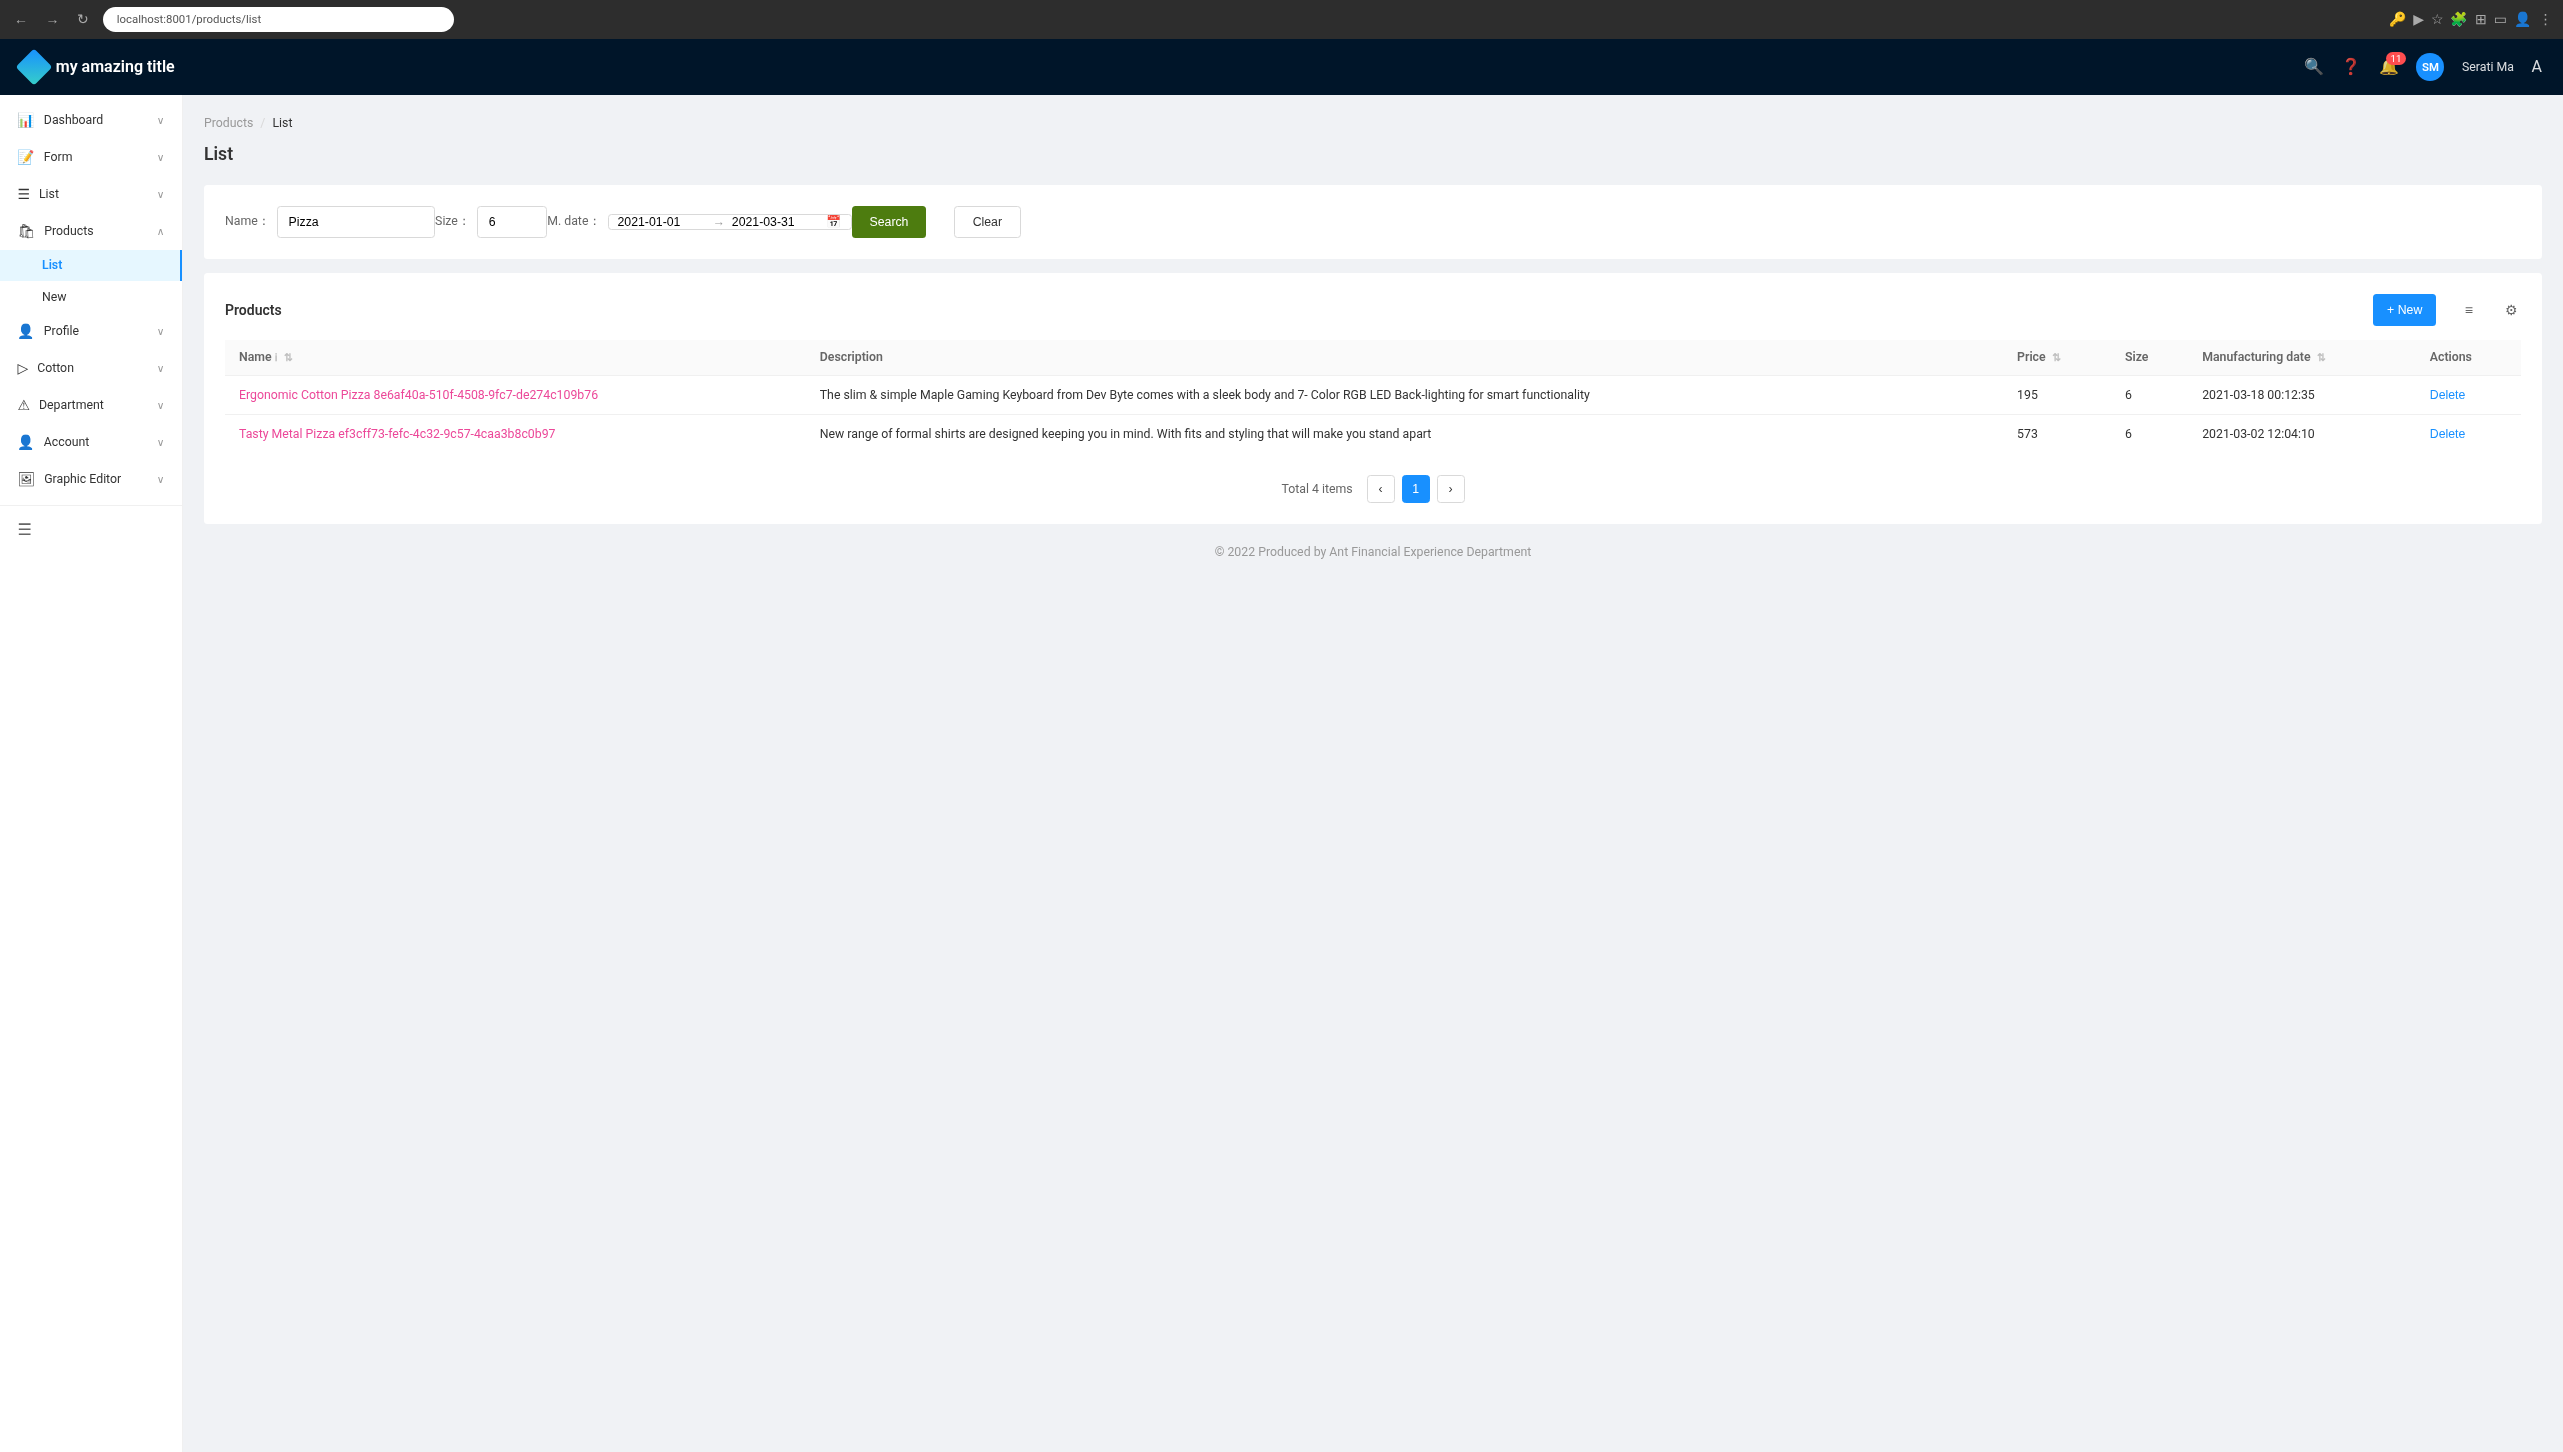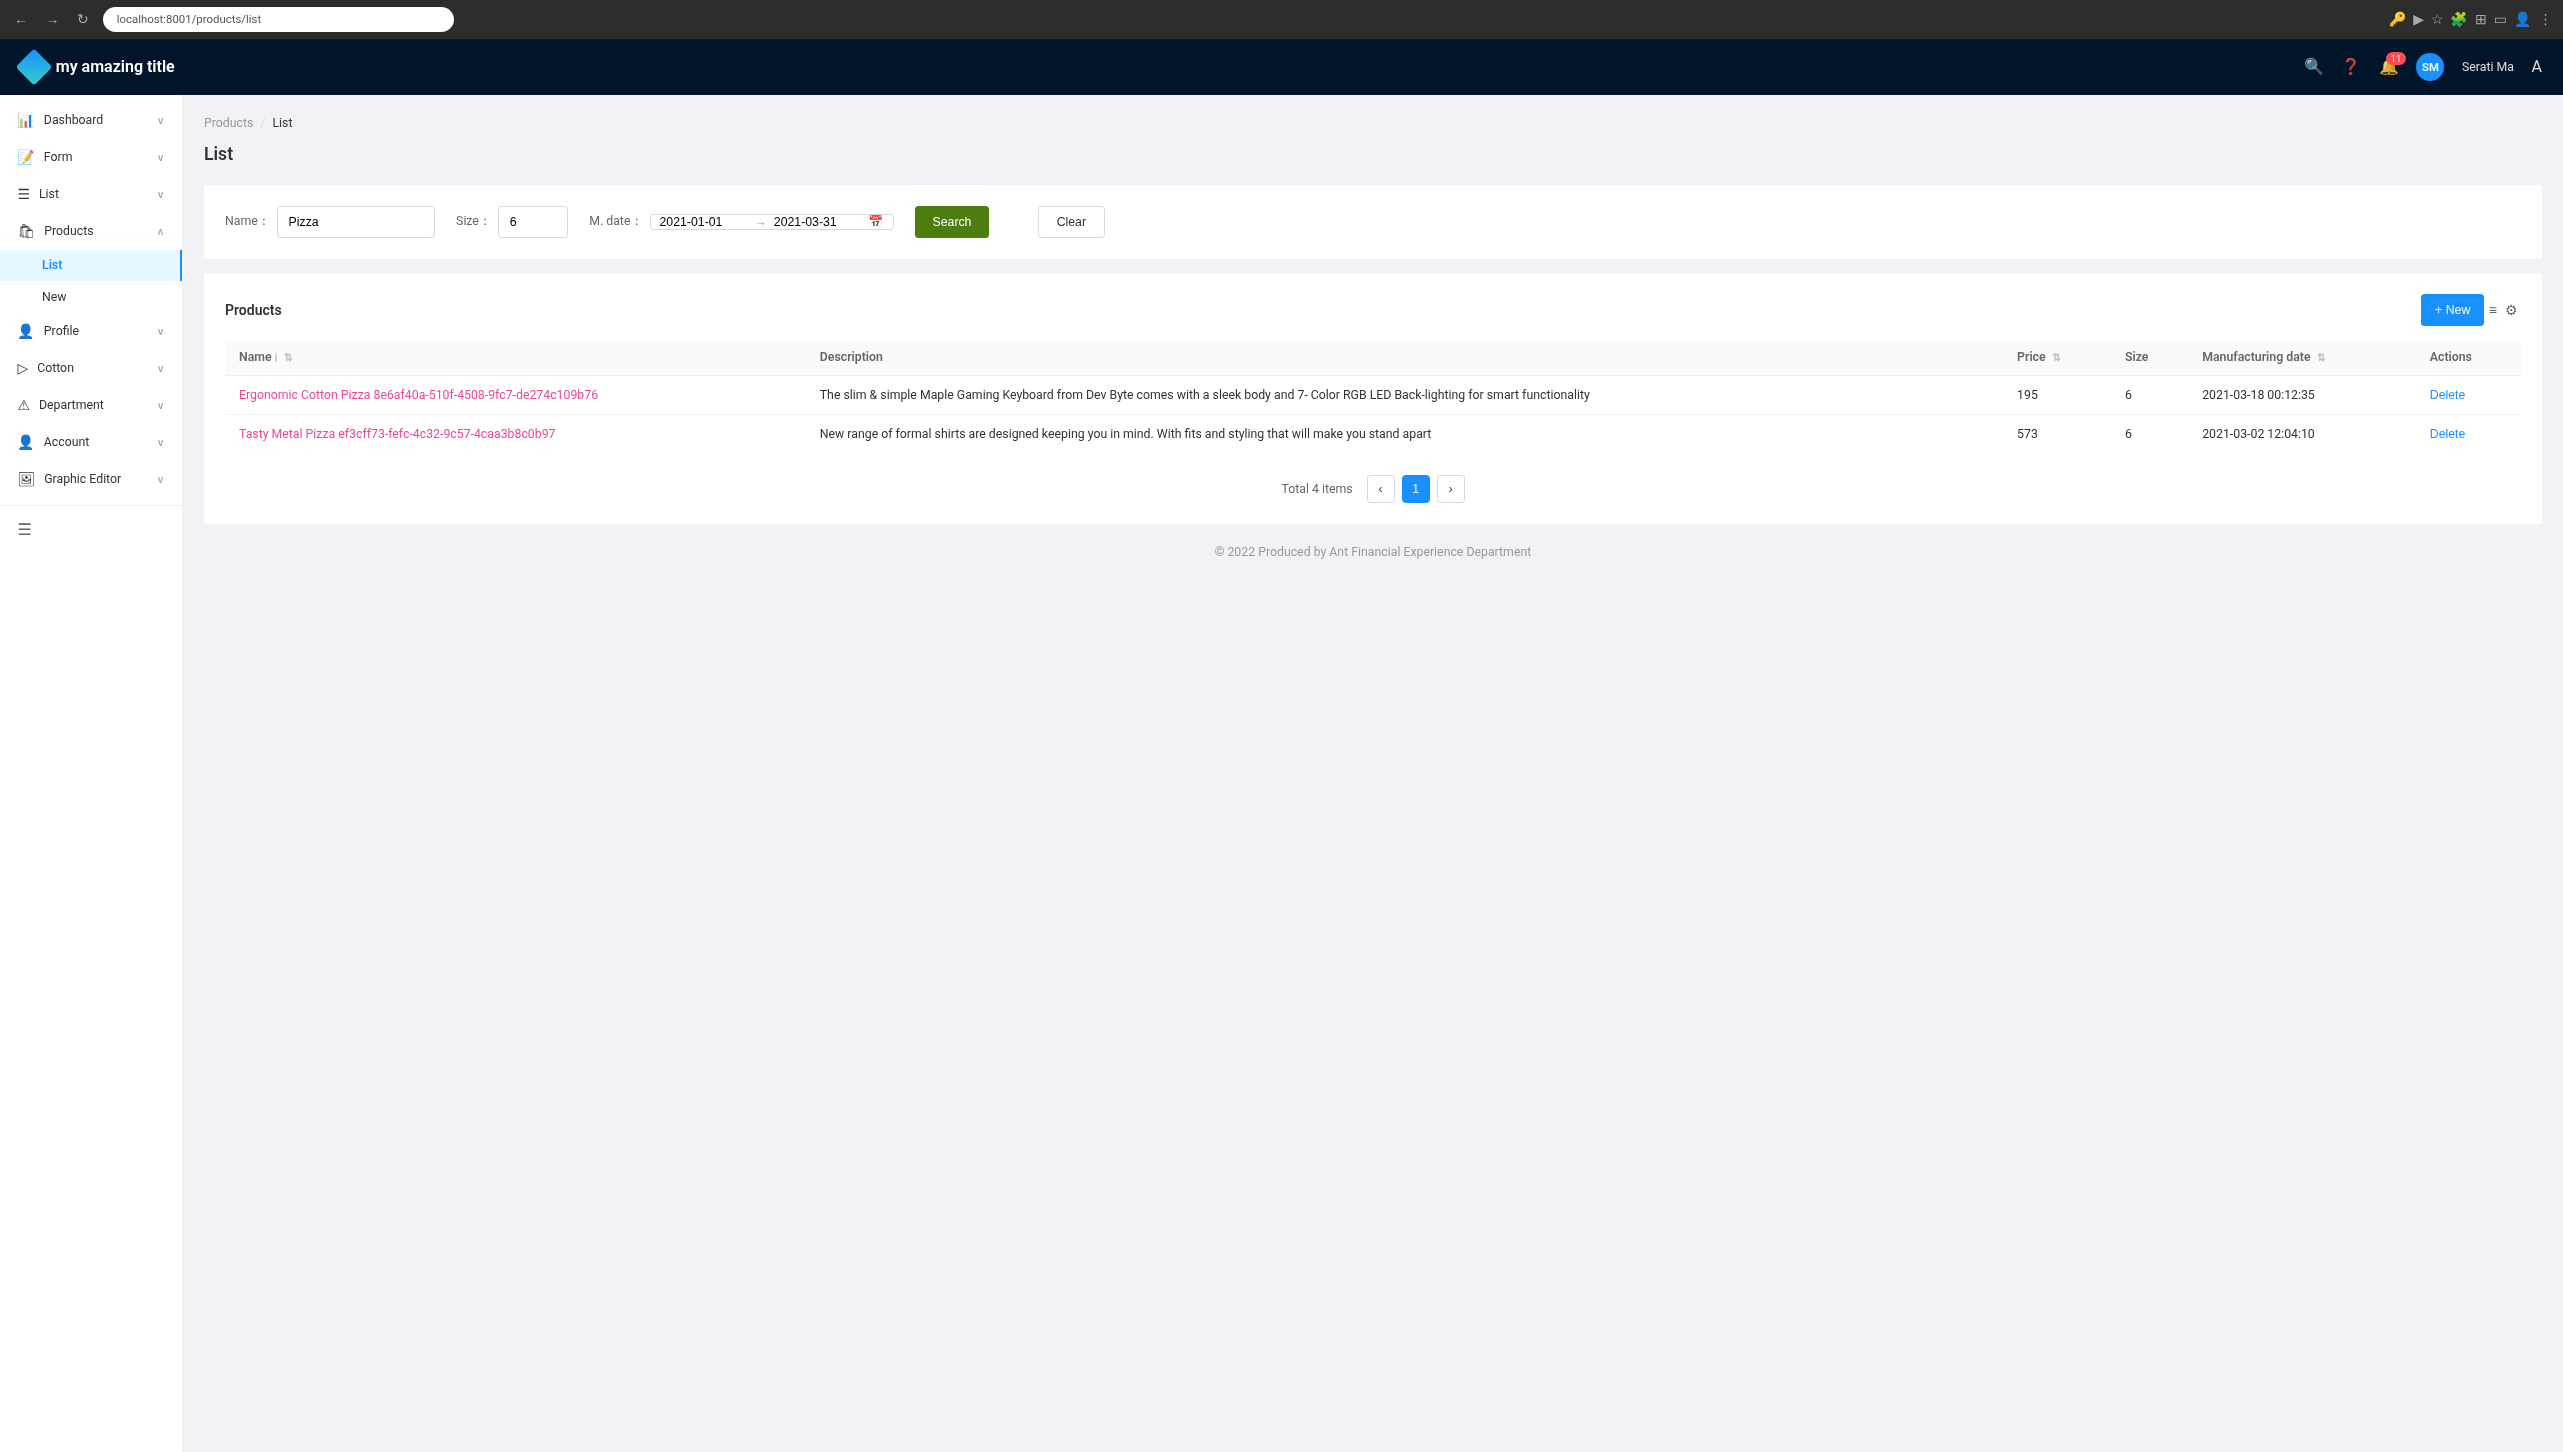--- a/index.html
+++ b/index.html
@@ -42,36 +42,36 @@
     
     .main-content { flex: 1; padding: 21px; overflow: auto; }
     .breadcrumb { display: flex; align-items: center; gap: 7px; color: #999; font-size: 12.3px; margin-bottom: 14px; }
     .breadcrumb-separator { color: #d9d9d9; }
     .breadcrumb-link { color: #999; text-decoration: none; cursor: pointer; }
     .breadcrumb-current { color: #333; }
     .page-title { font-size: 17.6px; font-weight: 600; margin-bottom: 21px; color: #333; }
 
     
     .filter-card { background: #fff; border-radius: 3.5px; padding: 21px; margin-bottom: 14px; }
-    .filter-row { display: flex; align-items: center; gap: 21px; }
+    .filter-row { display: flex; align-items: center; }
     .filter-group { display: flex; align-items: center; gap: 7px; }
     .filter-label { color: #666; font-size: 12.3px; white-space: nowrap; }
     .filter-input { border: 0.9px solid #d9d9d9; border-radius: 3.5px; padding: 5.3px 10.5px; font-size: 12.3px; outline: none; height: 32px; }
     .date-range { display: flex; align-items: center; gap: 7px; border: 0.9px solid #d9d9d9; border-radius: 3.5px; padding: 3.5px 8.8px; height: 16px; }
     .date-input { border: none; outline: none; font-size: 12.3px; width: 88px; }
     .date-arrow { color: #999; }
     .date-icon { color: #999; cursor: pointer; }
     .btn-search { background: #4d7c0f; color: #fff; border: none; border-radius: 3.5px; padding: 5.3px 17.6px; font-size: 12.3px; cursor: pointer; height: 32px; }
     .btn-clear { background: #fff; color: #333; border: 0.9px solid #d9d9d9; border-radius: 3.5px; padding: 5.3px 17.6px; font-size: 12.3px; cursor: pointer; height: 32px; margin-left: 28px; }
 
     
     .table-card { background: #fff; border-radius: 3.5px; padding: 21px; }
     .table-header { display: flex; align-items: center; justify-content: space-between; margin-bottom: 14px; }
     .table-title { font-size: 14px; font-weight: 600; color: #333; }
-    .table-actions { display: flex; align-items: center; gap: 1px; }
+    .table-actions { display: flex; align-items: center; gap: 25px; }
     .btn-new { background: #1890ff; color: #fff; border: none; border-radius: 3.5px; padding: 5.3px 14px; font-size: 12.3px; cursor: pointer; display: flex; align-items: center; gap: 5.3px; height: 32px; }
     .table-action-icon { color: #666; cursor: pointer; font-size: 14px; padding: 3.5px; }
 
     
     table { width: 100%; border-collapse: collapse; }
     thead tr { border-bottom: 0.9px solid #f0f0f0; }
     th { padding: 10.5px 14px; text-align: left; color: #666; font-weight: 600; font-size: 12.3px; background: #fafafa; }
     th .sort-icon { color: #bfbfbf; margin-left: 3.5px; font-size: 10.5px; }
     td { padding: 12.3px 14px; color: #333; font-size: 12.3px; border-bottom: 0.9px solid #f0f0f0; vertical-align: top; }
     tr:last-child td { border-bottom: none; }

